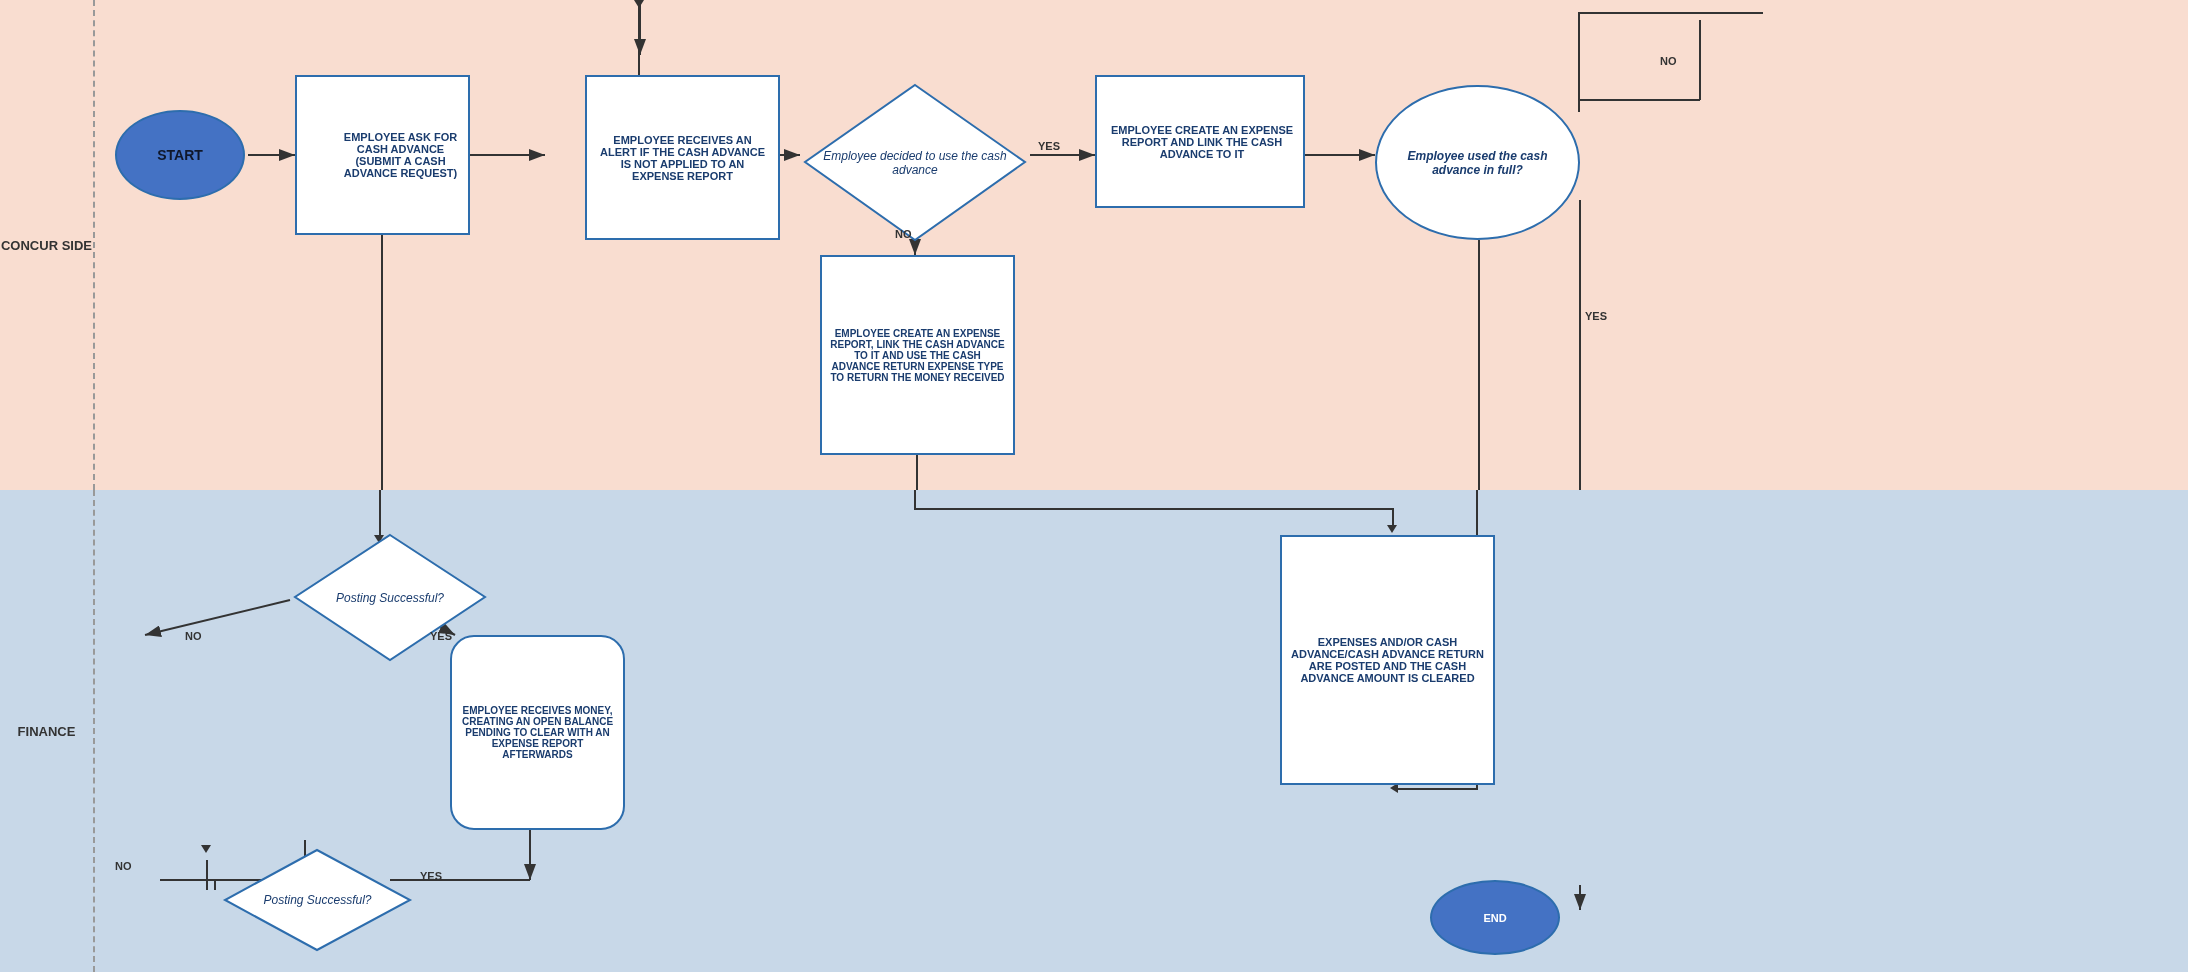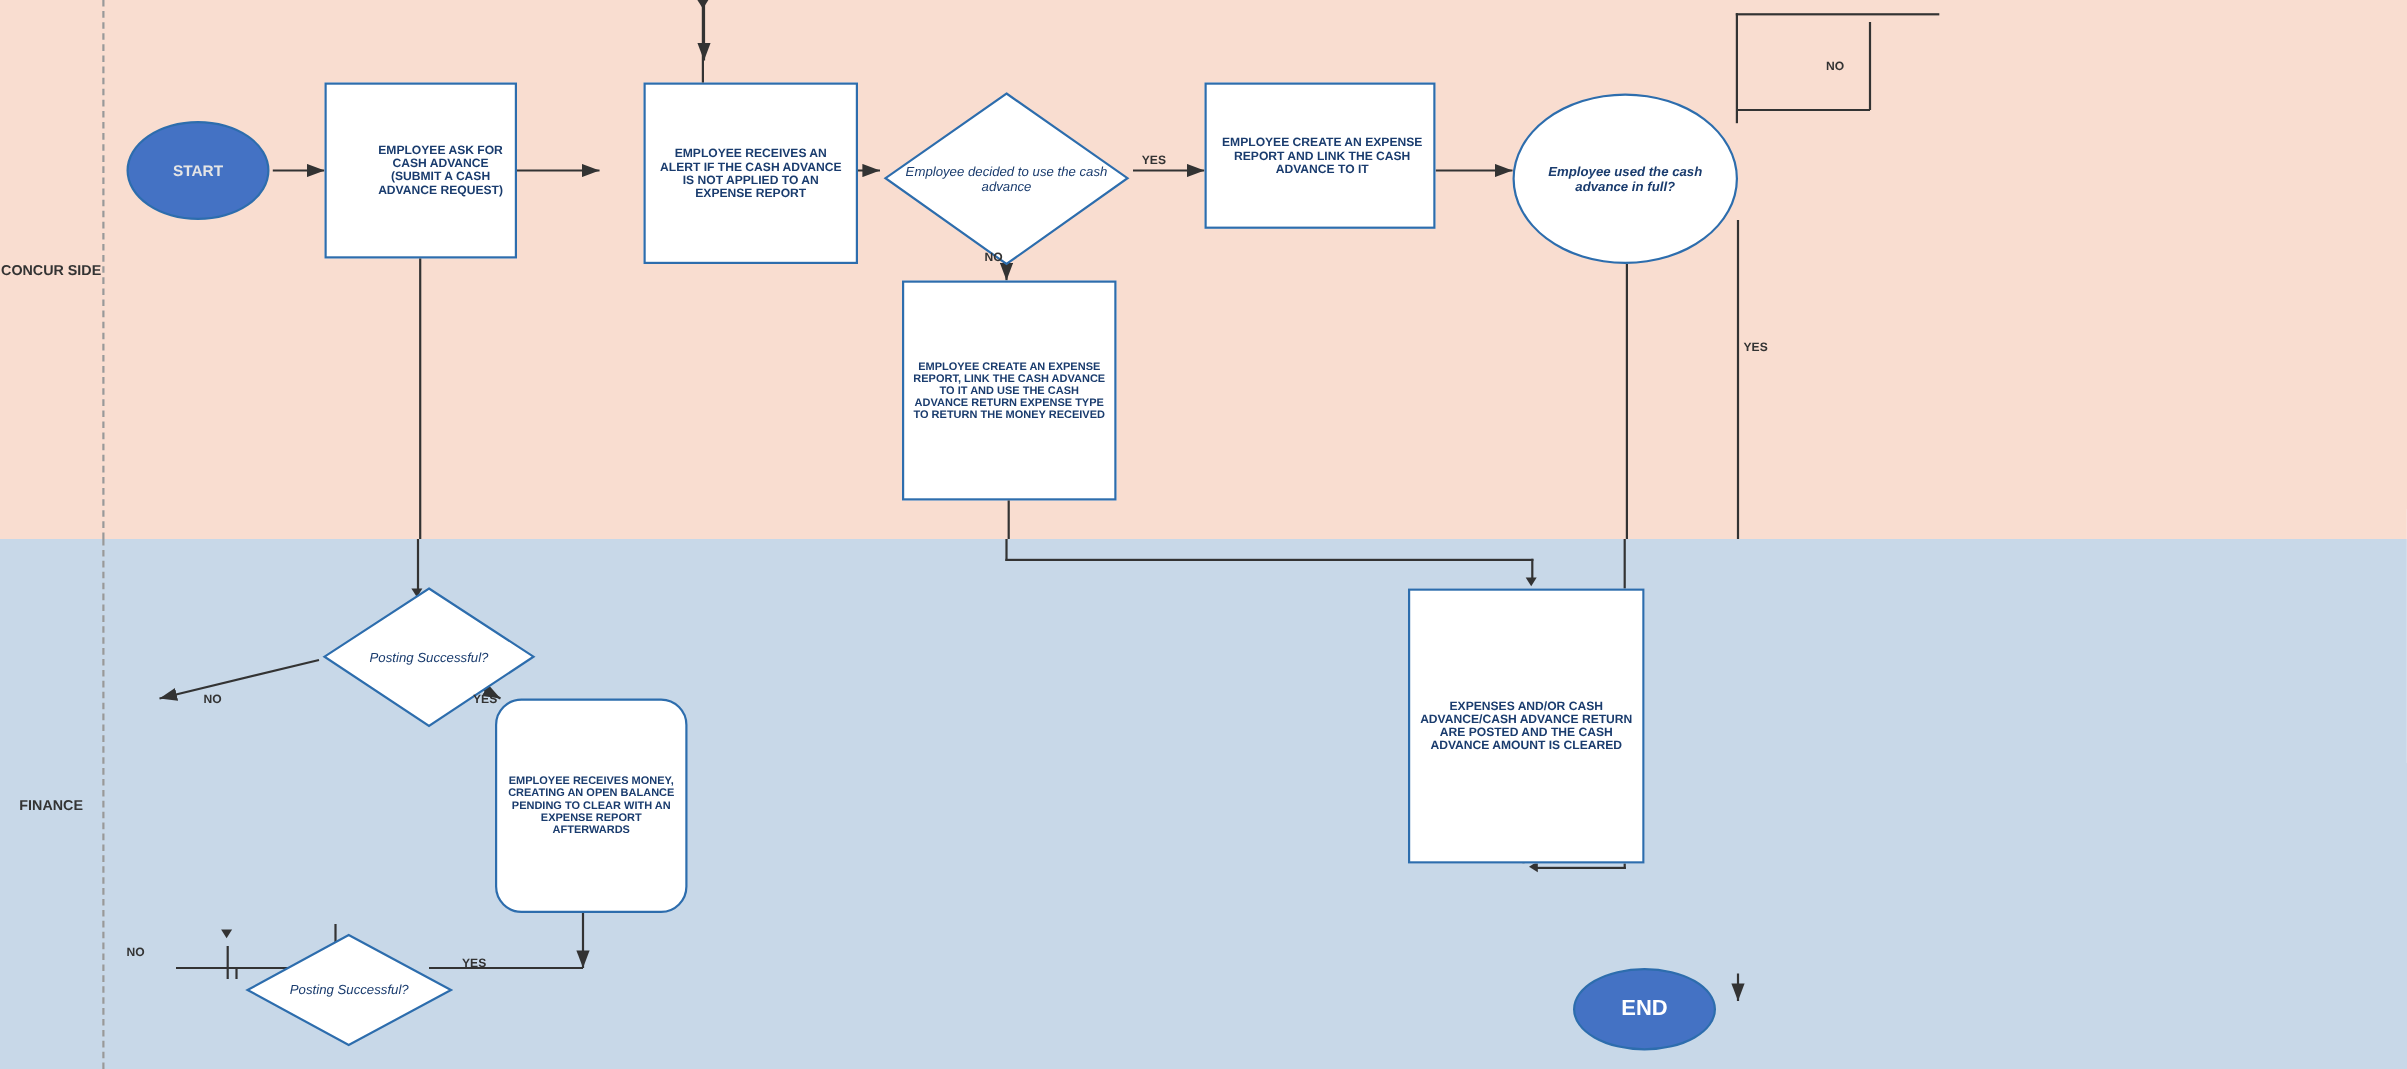--- a/index.html
+++ b/index.html
@@ -56,21 +56,21 @@
       display: flex;
       align-items: center;
       justify-content: center;
       text-align: center;
     }
 
     .ellipse {
       border-radius: 50%;
       border: 2px solid #2d6dad;
       background-color: #4472c4;
-      color: #e5e5e5;
+      color: #0f172a;
       font-weight: bold;
       font-size: 14px;
     }
 
     .rect {
       border: 2px solid #2d6dad;
       background-color: white;
       color: #1a3c6e;
       font-size: 11px;
       font-weight: bold;
@@ -134,21 +134,21 @@
       font-weight: bold;
       color: #333;
     }
 
     .end-ellipse {
       background-color: #4472c4;
       border: 2px solid #2d6dad;
       border-radius: 50%;
       color: white;
       font-weight: bold;
-      font-size: 20px;
+      font-size: 11px;
     }
   </style>
 </head>
 <body>
 
 <div class="diagram-container">
 
   <div class="top-section">
     <div class="left-label">CONCUR SIDE</div>
 

